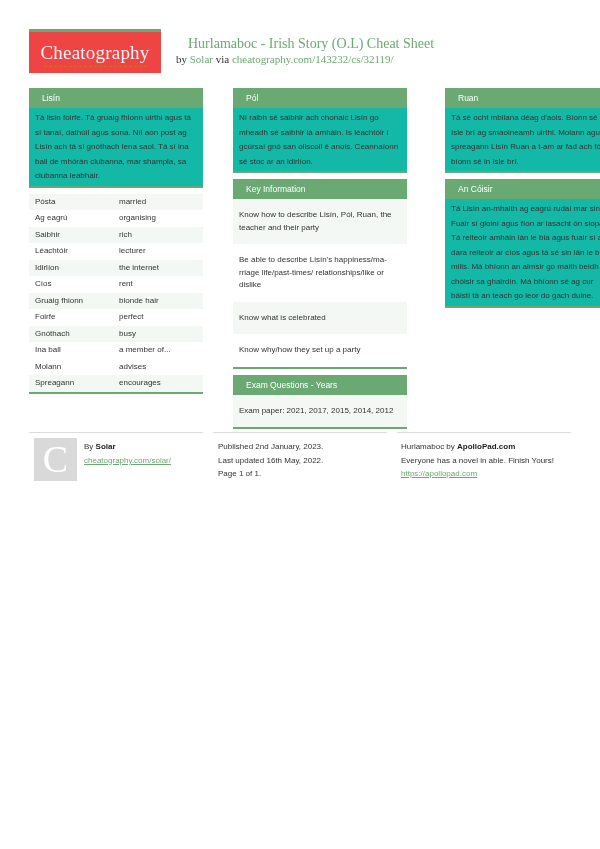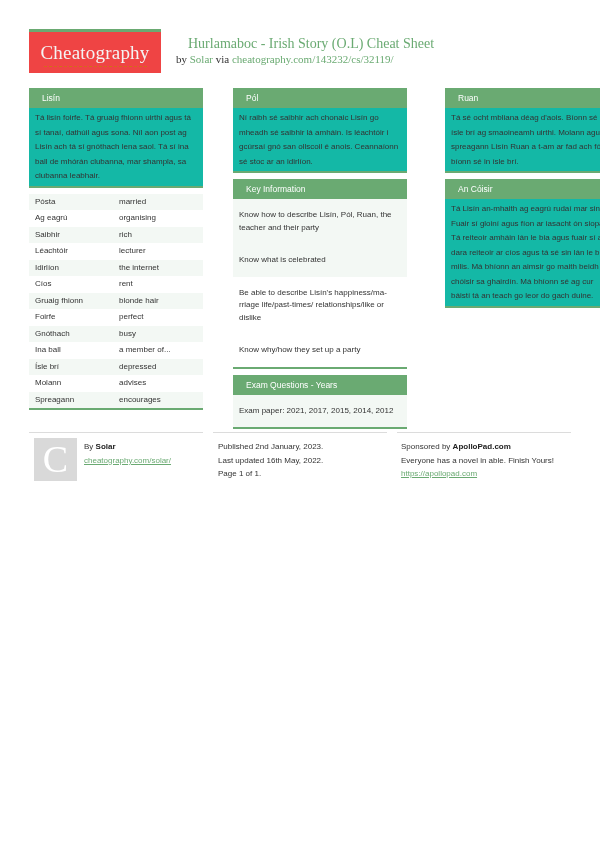--- a/index.html
+++ b/index.html
@@ -86,46 +86,42 @@
           <span>perfect</span>
         </div>
       <div class="trow alt">
           <span class="k">Gnóthach</span>
           <span>busy</span>
         </div>
       <div class="trow">
           <span class="k">Ina ball</span>
           <span>a member of...</span>
         </div>
-      <div class="trow alt">
-          <span class="k">Ísle brí</span>
-          <span>depressed</span>
-        </div>
       <div class="trow">
           <span class="k">Molann</span>
           <span>advises</span>
         </div>
       <div class="trow alt">
           <span class="k">Spreagann</span>
           <span>encourages</span>
         </div>
     </div>
   </div>
 </div>
 
 <div class="col col2">
   <div class="box">
     <div class="box-h">Pól</div>
     <div class="box-b">Ní raibh sé saibhir ach chonaic Lisín go mheadh sé saibhir lá amháin. Is léachtóir i gcúrsaí gnó san ollscoil é anois. Ceannaíonn sé stoc ar an idirlíon.</div>
   </div>
   <div class="box">
     <div class="box-h">Key Information</div>
     <div class="row alt">Know how to describe Lisín, Pól, Ruan, the teacher and their party</div>
+    <div class="row w">Be able to describe Lisín's happiness/ma-rriage life/past-times/ relationships/like or dislike</div>
     <div class="row alt">Know what is celebrated</div>
-    <div class="row w">Be able to describe Lisín's happiness/ma-rriage life/past-times/ relationships/like or dislike</div>
     <div class="row w">Know why/how they set up a party</div>
   </div>
   <div class="box">
     <div class="box-h">Exam Questions - Years</div>
     <div class="row alt">Exam paper: 2021, 2017, 2015, 2014, 2012</div>
   </div>
 </div>
 
 <div class="col col3">
   <div class="box">
@@ -148,16 +144,16 @@
   <div class="f-link">cheatography.com/solar/</div>
 </div>
 
 <div class="f-text" style="left:218px;top:440px;">
   <div>Published 2nd January, 2023.</div>
   <div>Last updated 16th May, 2022.</div>
   <div>Page 1 of 1.</div>
 </div>
 
 <div class="f-text" style="left:401px;top:440px;width:160px;">
-  <div><span>Sponsored by</span> <b>ApolloPad.com</b></div>
+  <div><span>Hurlamaboc by</span> <b>ApolloPad.com</b></div>
   <div>Everyone has a novel in able. Finish Yours!</div>
   <div class="f-link">https://apollopad.com</div>
 </div>
 
 </body></html>

